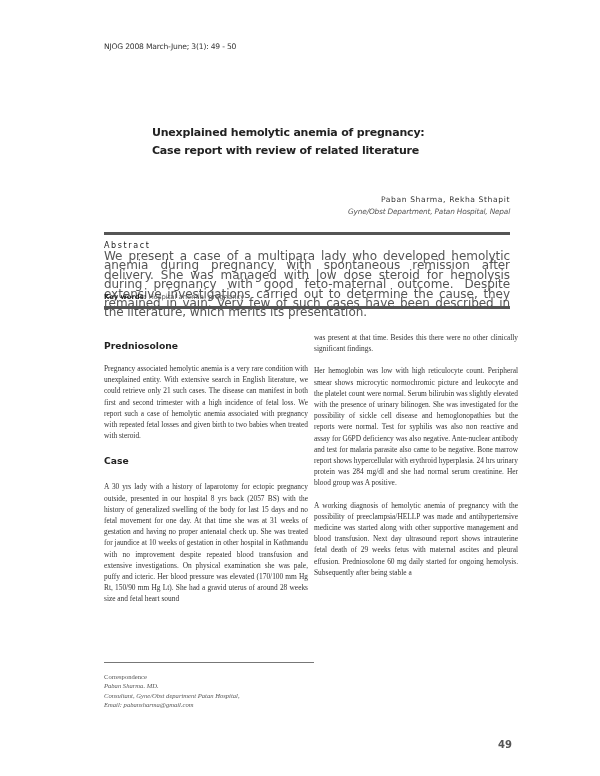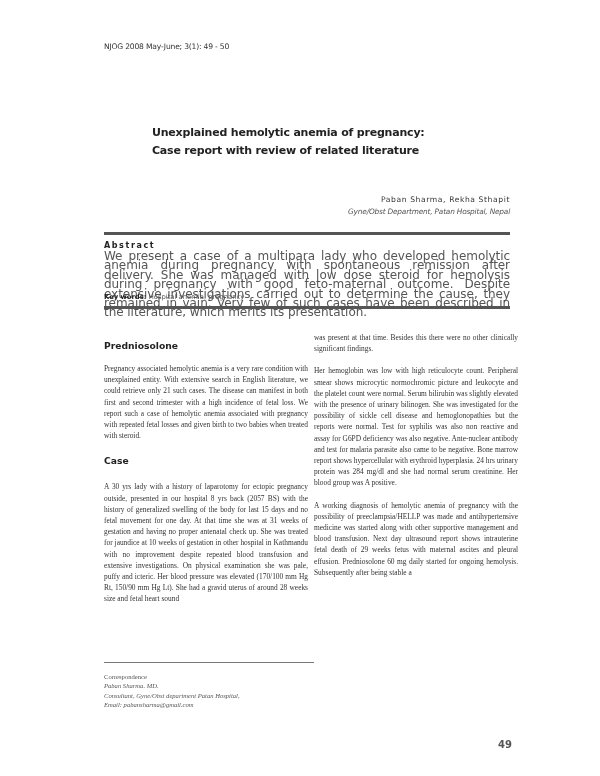--- a/index.html
+++ b/index.html
@@ -12,41 +12,41 @@
     .title { position: absolute; left: 152px; top: 124px; width: 320px; font-size: 11px; font-weight: bold; line-height: 18px; color: #222; letter-spacing: -0.2px; }
 
     .authors { position: absolute; right: 90px; top: 194px; text-align: right; }
     .authors .names { font-size: 7.6px; font-weight: normal; letter-spacing: 0.6px; color: #333; line-height: 12px; }
     .authors .affil { font-size: 7.4px; font-style: italic; color: #555; line-height: 12px; letter-spacing: -0.2px; }
 
     .abstract-box { position: absolute; left: 104px; top: 228px; width: 406px; height: 86px; }
     .rule-thick { position: absolute; left: 0; right: 0; height: 3px; background: #555; }
     .rule-top { top: 4px; }
     .rule-bottom { top: 78px; }
-    .abs-heading { position: absolute; left: 0; top: 13px; font-size: 8px; font-weight: bold; letter-spacing: 1.6px; color: #222; }
+    .abs-heading { position: absolute; left: 0; top: 13px; font-size: 8px; font-weight: normal; letter-spacing: 1.6px; color: #222; }
     .abs-text { position: absolute; left: 0; top: 24px; width: 406px; font-size: 12px; line-height: 9.4px; color: #555; text-align: justify; letter-spacing: -0.05px; }
     .keywords { position: absolute; left: 0; top: 65px; font-size: 6.8px; color: #555; }
     .keywords b { color: #222; }
 
     .col { position: absolute; width: 204px; font-size: 7.4px; line-height: 11.2px; color: #333; text-align: justify; }
     .col-left { left: 104px; top: 340px; }
     .col-right { left: 314px; top: 332px; }
     .col h2 { font-family: "DejaVu Sans", "Liberation Sans", sans-serif; font-size: 9.2px; font-weight: bold; margin: 0 0 11px 0; color: #222; line-height: 12px; }
     .col p { margin: 0 0 11px 0; }
 
     .footnote-rule { position: absolute; left: 104px; top: 662px; width: 210px; height: 1px; background: #777; }
     .footnote { position: absolute; left: 104px; top: 672px; font-size: 6.6px; line-height: 9.4px; color: #555; }
     .footnote .it { font-style: italic; }
 
     .page-number { position: absolute; left: 498px; top: 739px; font-size: 10px; font-weight: bold; color: #555; }
   </style>
 </head>
 <body>
 
-<div class="running-head sans">NJOG 2008 May-June; 3(1): 49 - 50</div>
+<div class="running-head sans">NJOG 2008 March-June; 3(1): 49 - 50</div>
 
 <div class="title sans">
   <div>Unexplained hemolytic anemia of pregnancy:</div>
   <div>Case report with review of related literature</div>
 </div>
 
 <div class="authors sans">
   <div class="names">Paban Sharma, Rekha Sthapit</div>
   <div class="affil">Gyne/Obst Department, Patan Hospital, Nepal</div>
 </div>

